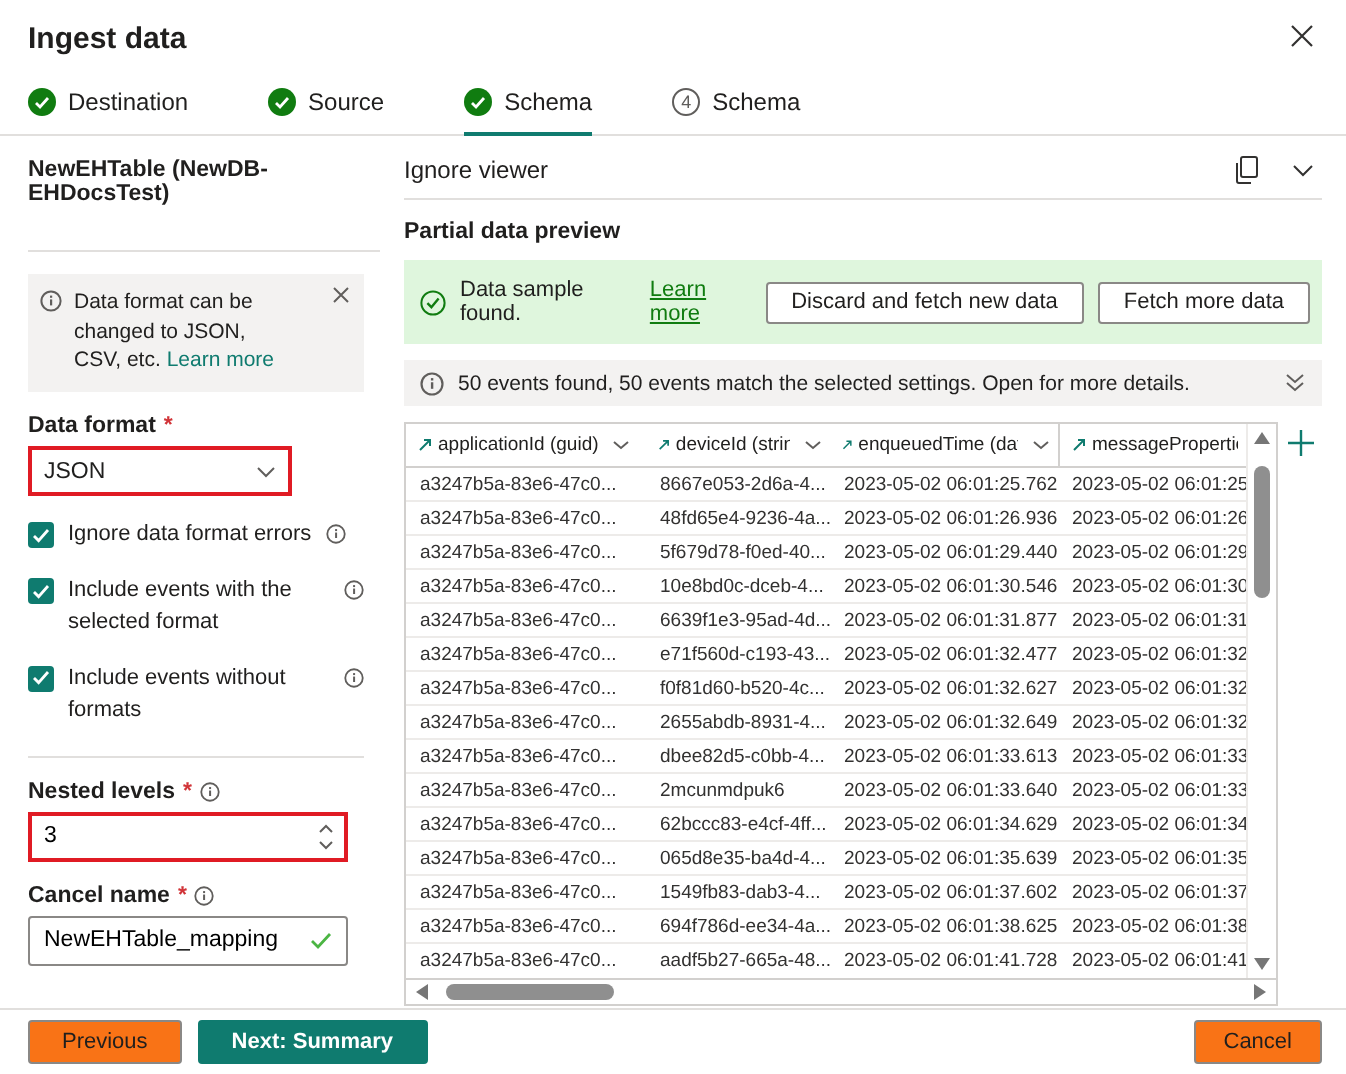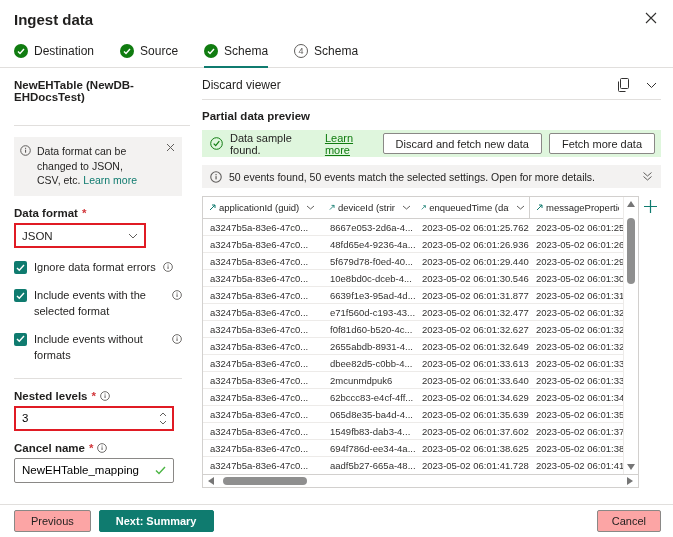--- a/index.html
+++ b/index.html
@@ -19,21 +19,21 @@
     font-family:"Liberation Sans","DejaVu Sans",sans-serif;color:var(--text);}
   .dialog{position:relative;width:673px;height:537px;display:flex;flex-direction:column;}
 
   
   .dlg-header{padding:11px 14px 0 14px;position:relative;}
   .dlg-title{font-size:15px;font-weight:bold;}
   .dlg-close{position:absolute;top:8px;right:12px;width:20px;height:20px;display:flex;
     align-items:center;justify-content:center;cursor:pointer;background:none;border:none;}
 
   
-  .steps{display:flex;gap:26px;padding:0 14px;margin-top:16px;border-bottom:1px solid var(--line);}
+  .steps{display:flex;gap:40px;padding:0 14px;margin-top:16px;border-bottom:1px solid var(--line);}
   .step{display:flex;align-items:center;gap:6px;padding-bottom:9px;position:relative;font-size:12px;cursor:pointer;}
   .step.active::after{content:"";position:absolute;left:0;right:0;bottom:-1px;height:2px;background:var(--accent);}
   .step-check{width:14px;height:14px;border-radius:50%;background:var(--success-green);
     display:inline-flex;align-items:center;justify-content:center;}
   .step-num{width:14px;height:14px;border-radius:50%;border:1px solid var(--text2);color:var(--text2);
     font-size:9px;display:inline-flex;align-items:center;justify-content:center;}
 
   
   .content{flex:1;display:flex;padding:0 12px 0 14px;min-height:0;}
   .left-panel{width:176px;padding-top:11px;flex-shrink:0;}
@@ -67,21 +67,21 @@
     position:relative;display:flex;align-items:center;background:#fff;}
   .text-field input{border:none;outline:none;width:128px;padding:0 0 0 7px;font-size:11.5px;font-family:inherit;}
   .valid-check{position:absolute;right:7px;line-height:0;}
 
   
   .cmd-row{display:flex;align-items:center;font-size:12px;}
   .cmd-icons{margin-left:auto;display:flex;align-items:center;gap:16px;padding-right:4px;}
   .icon-btn{background:none;border:none;cursor:pointer;line-height:0;padding:0;}
   .cmd-divider{border-top:1px solid var(--line);margin-top:7px;}
   .preview-title{margin-top:10px;font-size:11.5px;font-weight:bold;}
-  .banner-green{margin-top:8px;height:27px;background:var(--banner-green-bg);display:flex;
+  .banner-green{margin-top:8px;height:42px;background:var(--banner-green-bg);display:flex;
     align-items:center;padding:0 6px 0 8px;gap:7px;font-size:11px;}
   .banner-green .link{color:var(--success-green);text-decoration:underline;cursor:pointer;margin-left:2px;}
   .banner-btn{height:21px;background:#fff;border:1px solid var(--border);border-radius:2px;
     font-size:11px;font-family:inherit;padding:0 12px;cursor:pointer;white-space:nowrap;color:var(--text);}
   .banner-btn.first{margin-left:auto;}
   .banner-gray{margin-top:8px;height:23px;background:var(--panel-gray-bg);display:flex;
     align-items:center;padding:0 8px;gap:7px;font-size:10.5px;}
   .banner-gray .dchev{margin-left:auto;line-height:0;cursor:pointer;}
 
   
@@ -110,21 +110,21 @@
   .tri-down{border-left:4px solid transparent;border-right:4px solid transparent;border-top:6px solid #767676;margin-top:auto;}
   .tri-left{border-top:4px solid transparent;border-bottom:4px solid transparent;border-right:6px solid #767676;}
   .tri-right{border-top:4px solid transparent;border-bottom:4px solid transparent;border-left:6px solid #767676;margin-left:auto;}
   .hscroll{height:13px;border-top:1px solid var(--tline);display:flex;align-items:center;padding:0 5px;}
   .hthumb{width:84px;height:8px;border-radius:4px;background:#8f8f8f;margin-left:9px;cursor:pointer;}
   .plus-strip{width:22px;display:flex;justify-content:center;padding-top:3px;flex-shrink:0;}
 
   
   .footer{height:33px;border-top:1px solid var(--line);display:flex;align-items:center;
     padding:0 12px 0 14px;gap:8px;}
-  .btn{height:22px;border:1px solid var(--border);border-radius:2px;background:#fca5a5;
+  .btn{height:22px;border:1px solid var(--border);border-radius:2px;background:#f97316;
     font-size:11px;font-family:inherit;padding:0 16px;cursor:pointer;color:var(--text);}
   .btn-primary{background:var(--accent);border-color:var(--accent);color:#fff;font-weight:bold;}
   .btn-cancel{margin-left:auto;padding:0 14px;}
 
   svg{display:block;}
 </style>
 </head>
 <body>
 
 <div class="dialog">
@@ -298,21 +298,21 @@
           <svg width="11" height="9" viewBox="0 0 11 9">
               <path d="M1 4.5 L4 7.5 L10 1" stroke="#4bb543" stroke-width="1.4" fill="none"></path>
             </svg>
         </span>
       </div>
     </div>
 
     <div class="right-panel">
 
       <div class="cmd-row">
-        <span>Discard viewer</span>
+        <span>Ignore viewer</span>
         <span class="cmd-icons">
           <button class="icon-btn">
             <svg width="13" height="14" viewBox="0 0 13 14">
                 <rect x="3.5" y="0.5" width="8" height="10" rx="1" stroke="#323130" fill="none"></rect>
                 <path d="M1.5 3.5 v9 a1 1 0 0 0 1 1 h6" stroke="#323130" fill="none"></path>
               </svg>
           </button>
           <button class="icon-btn">
             <svg width="11" height="7" viewBox="0 0 11 7">
                 <path d="M1 1 L5.5 5.5 L10 1" stroke="#323130" stroke-width="1" fill="none"></path>

